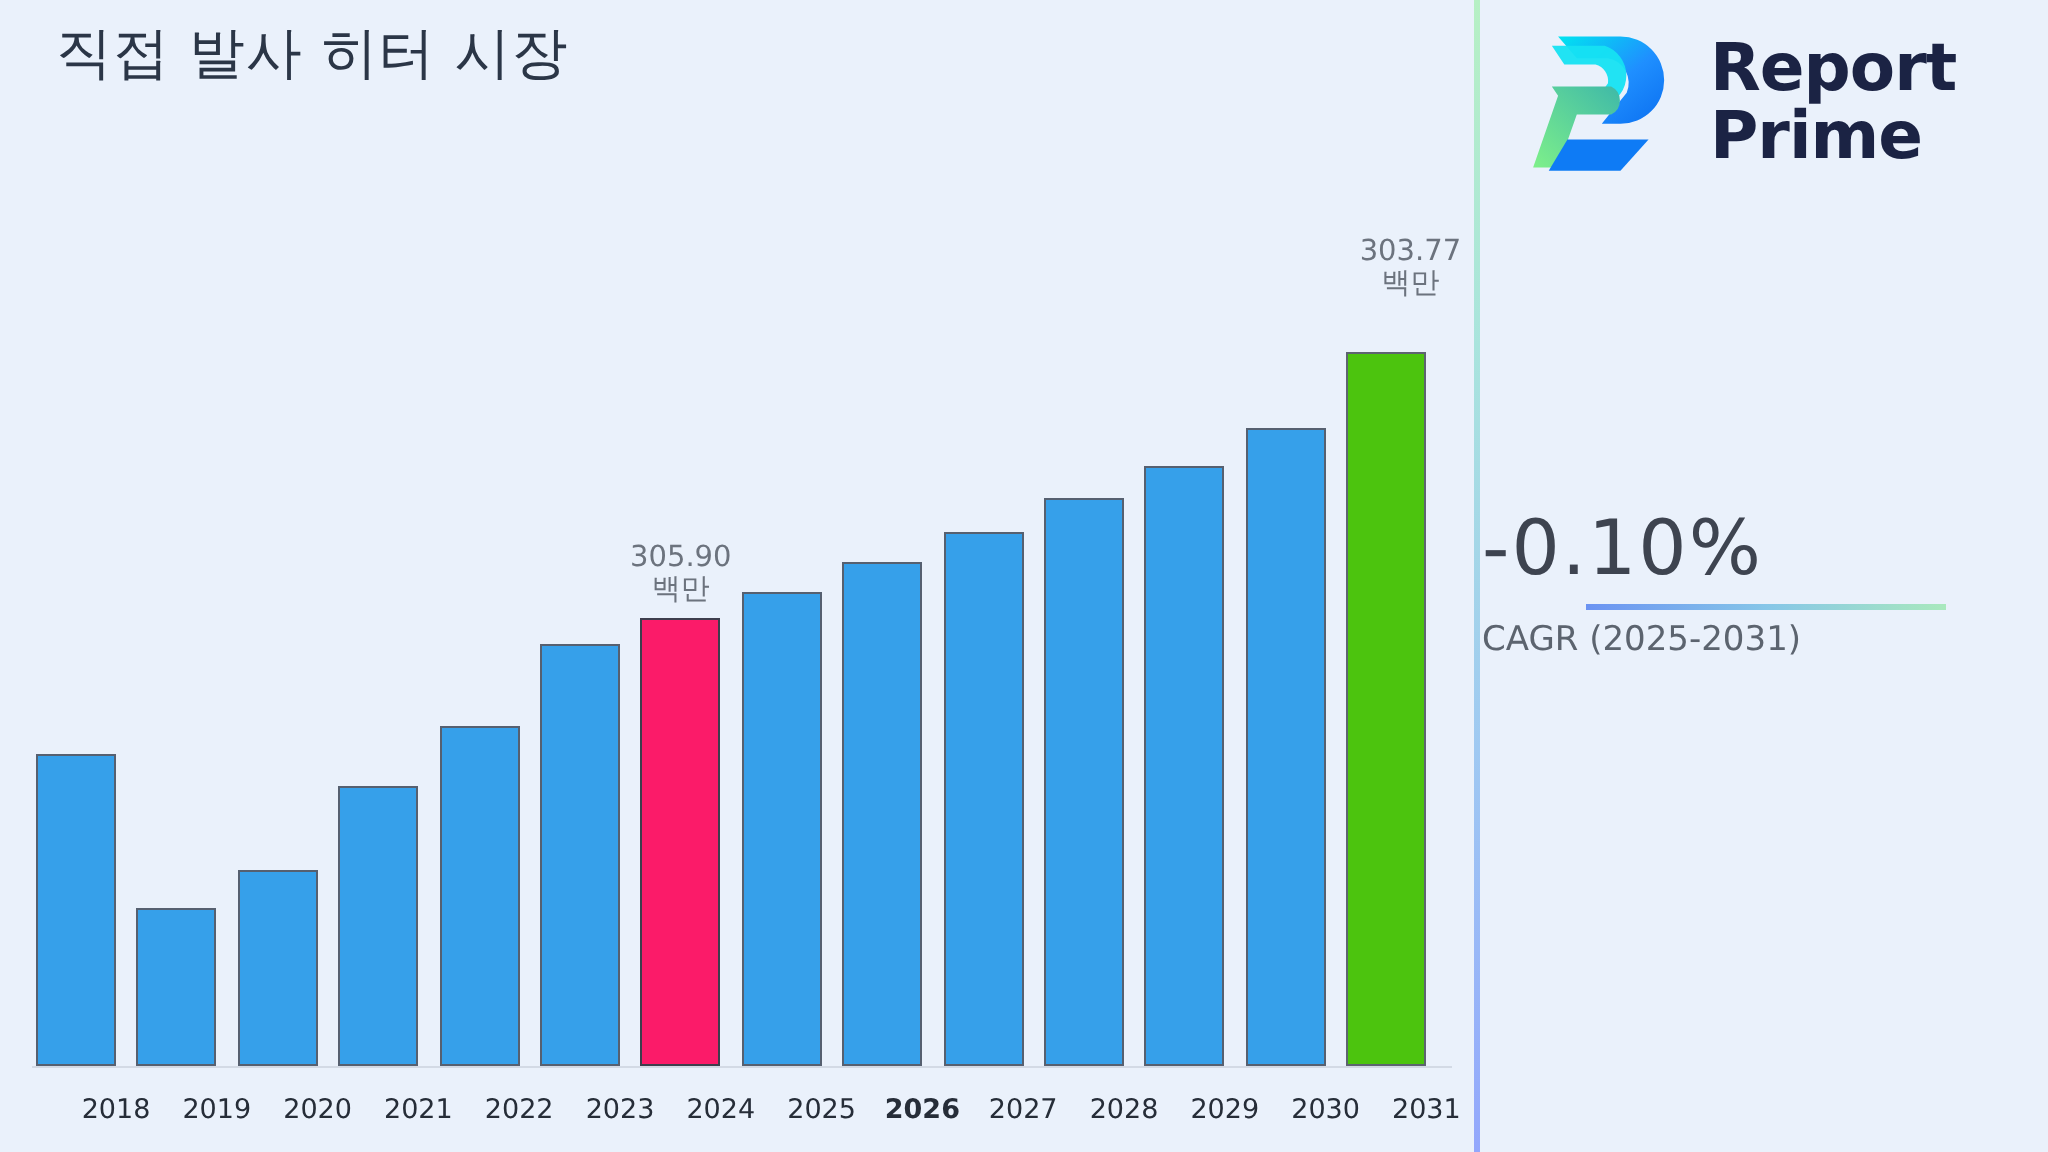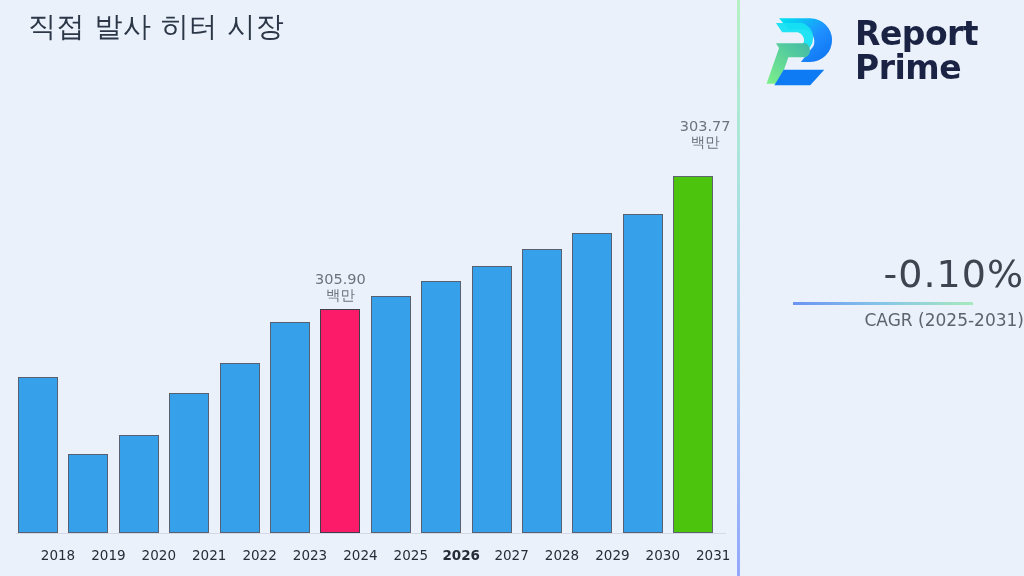--- a/index.html
+++ b/index.html
@@ -74,21 +74,21 @@
     display:flex; align-items:center; gap:12px;
   }
   #logo-mark { width:78px; height:78px; flex:0 0 78px; }
   #logo-wordmark {
     font-size:33px; font-weight:bold; color:#1b2344;
     line-height:1.04; letter-spacing:-0.5px;
   }
   #logo-wordmark div { display:block; }
 
   #cagr-block {
-    position:absolute; left:0; top:252px; width:283px; text-align:right;
+    position:absolute; left:0; top:252px; width:283px; text-align:left;
   }
   #cagr-value {
     font-size:38px; color:#3e4450; font-weight:400; letter-spacing:1px;
   }
   #cagr-rule {
     width:180px; height:3px; margin:6px auto 5px auto;
     background:linear-gradient(to right,#6b93f2 0%,#86c6e8 50%,#a9e9bd 100%);
   }
   #cagr-caption { font-size:17px; color:#5c646f; }
 </style>

